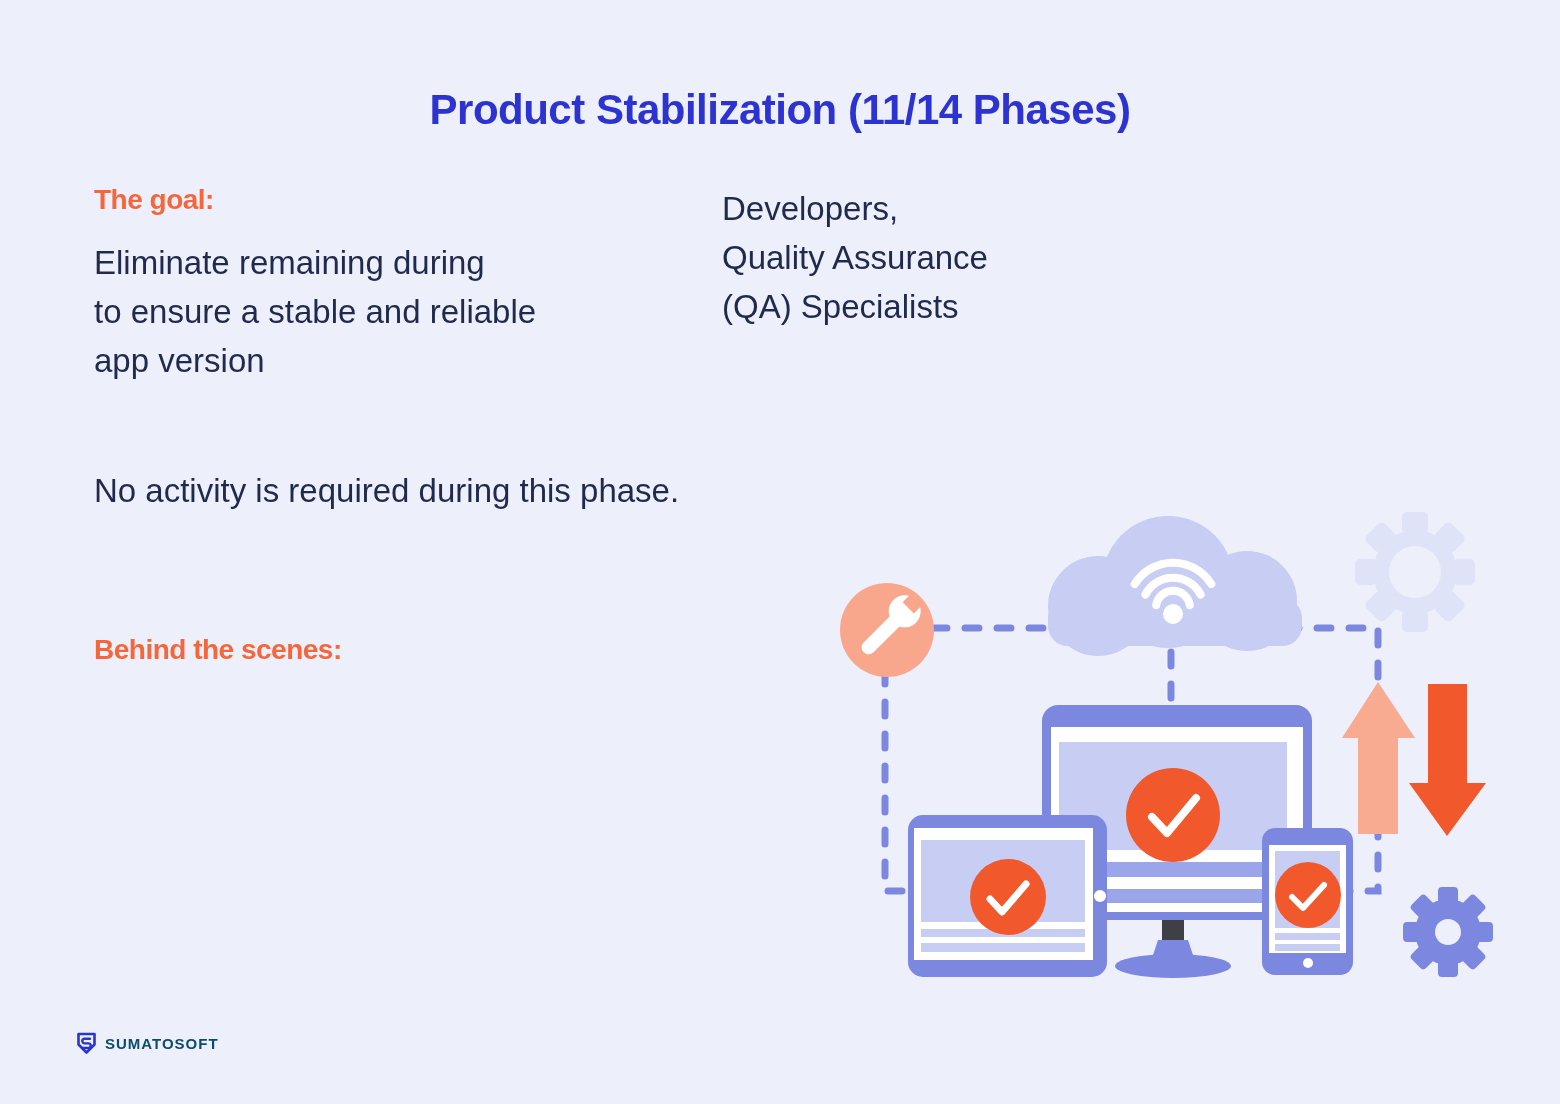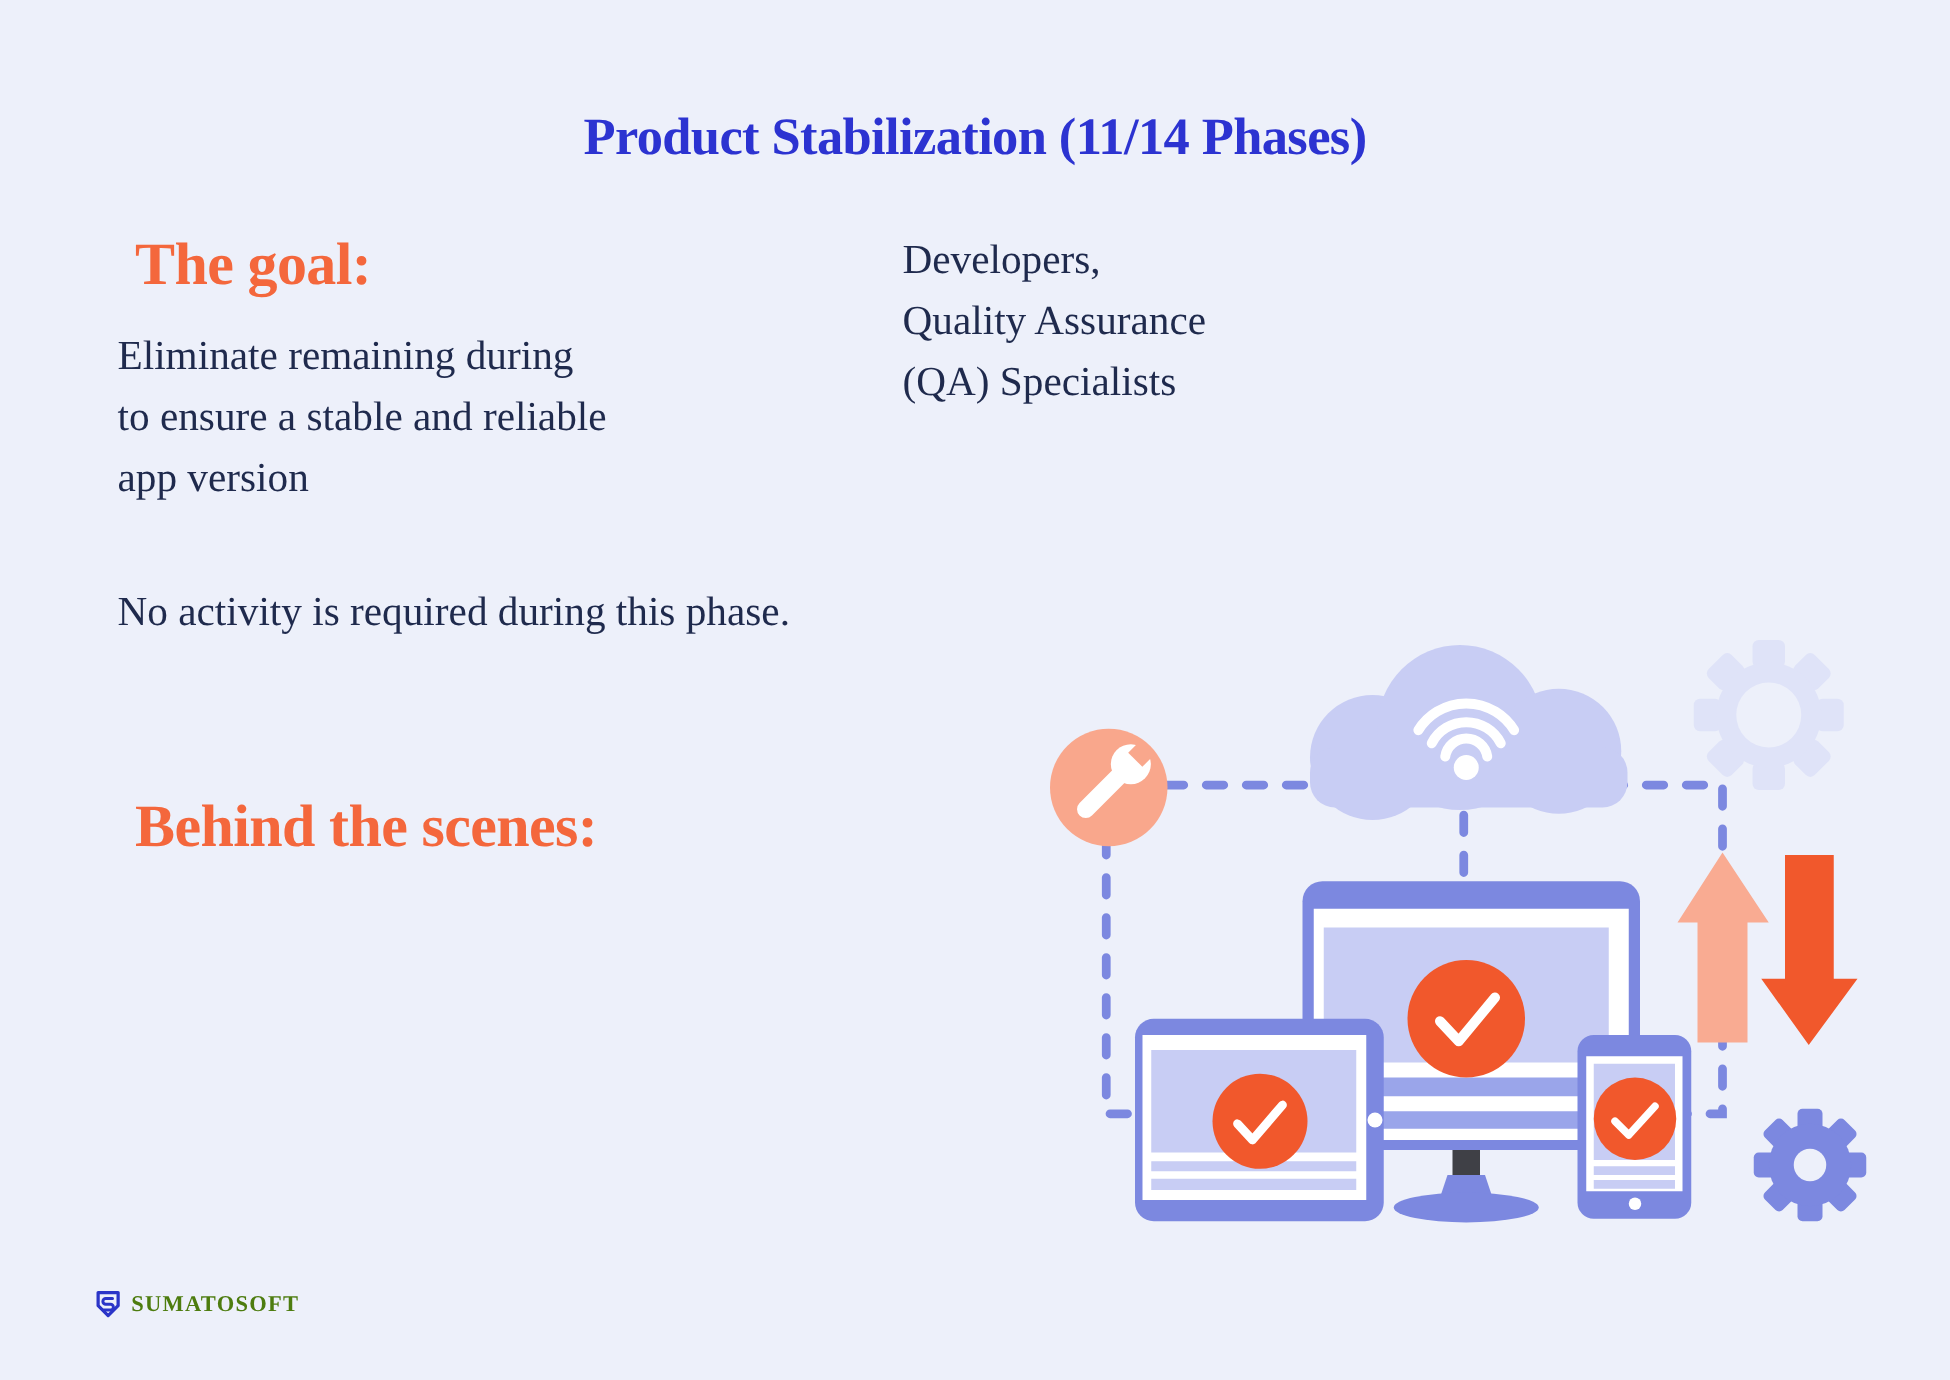--- a/index.html
+++ b/index.html
@@ -1,30 +1,30 @@
 <!DOCTYPE html>
 <html><head>
 <meta charset="utf-8">
 <style>
   html,body{margin:0;padding:0;}
   body{width:1560px;height:1104px;background:#edf0fa;font-family:"Liberation Sans",sans-serif;overflow:hidden;}
-  .stage{position:relative;width:1560px;height:1104px;background:#edf0fa;font-family:Liberation Serif, serif;}
+  .stage{position:relative;width:1560px;height:1104px;background:#edf0fa;}
   .page-title{position:absolute;left:0;right:0;top:58px;text-align:center;
     font-size:42px;font-weight:700;letter-spacing:-0.5px;color:#2c33d1;}
   .section{position:absolute;}
-  .section h2{margin:0 0 22px 14px;font-size:48px;font-weight:700;letter-spacing:-0.5px;color:#f4673c;}
+  .section h2{margin:0 0 22px 0;font-size:28px;font-weight:700;letter-spacing:-0.5px;color:#f4673c;}
   .section p{margin:0;font-size:33px;line-height:49px;color:#1f2a4d;white-space:pre-line;}
   .sec-goal{left:94px;top:184px;width:600px;}
   .sec-actors{left:722px;top:184px;width:430px;}
   .sec-timeline{left:1158px;top:184px;width:400px;}
   .sec-visible{left:94px;top:466px;width:820px;}
   .sec-behind{left:94px;top:634px;width:840px;}
   .illustration{position:absolute;left:830px;top:490px;width:700px;height:520px;}
   .footer-logo{position:absolute;left:76px;top:1032px;display:flex;align-items:center;gap:8px;}
-  .logo-text{font-size:18px;font-weight:700;letter-spacing:1px;color:#4d7c0f;}
+  .logo-text{font-size:15px;font-weight:700;letter-spacing:1px;color:#0c4a6e;}
 </style>
 </head>
 <body>
 
 <div class="stage">
 
   <h1 class="page-title">Product Stabilization (11/14 Phases)</h1>
 
   <div class="section sec-goal">
     <h2>The goal:</h2>

